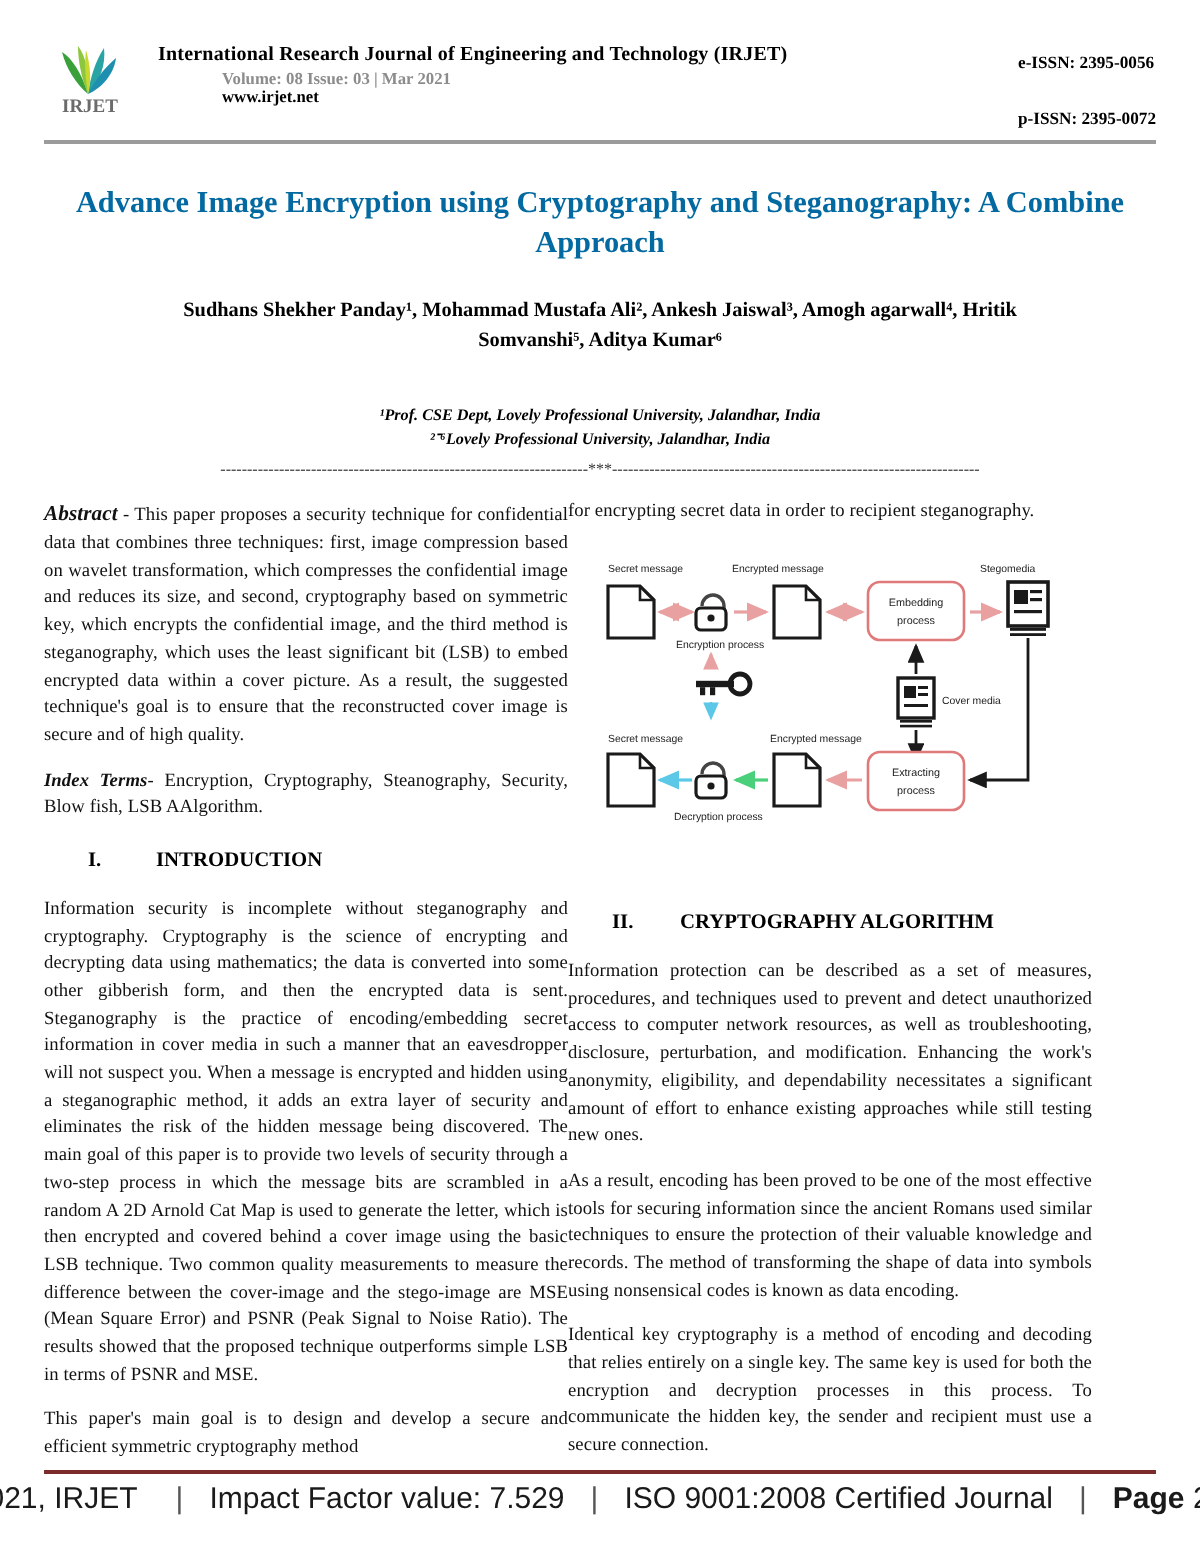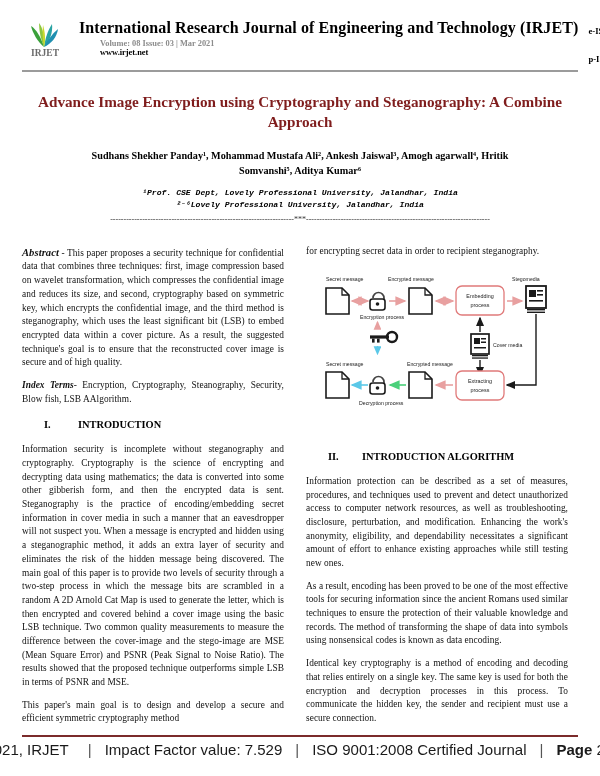--- a/index.html
+++ b/index.html
@@ -30,21 +30,21 @@
     margin-right: 9px;
   }
   .logo svg { display: block; }
   .mast-center {
     flex: 1 1 auto;
     padding-left: 2px;
   }
   .journal-title {
     font-family: "Liberation Serif", serif;
     font-weight: bold;
-    font-size: 16px;
+    font-size: 10px;
     letter-spacing: 0.1px;
     color: #000;
     white-space: nowrap;
   }
   .mast-sub {
     display: flex;
     align-items: baseline;
     margin-top: 2px;
     flex-direction: column;
   }
@@ -53,21 +53,21 @@
     font-weight: bold;
     font-size: 8.4px;
     color: #8c8c8c;
     white-space: nowrap;
   }
   .weblink {
     font-family: "Liberation Serif", serif;
     font-weight: bold;
     font-size: 8.4px;
     color: #000;
-    margin-left: 21px;
+    margin-left: 32px;
     white-space: nowrap;
   }
   .issn-block {
     flex: 0 0 auto;
     text-align: left;
     padding-left: 10px;
   }
   .issn-line {
     font-family: "Liberation Serif", serif;
     font-weight: bold;
@@ -84,60 +84,58 @@
   }
 
   
   .paper-title {
     text-align: center;
     font-family: "Liberation Serif", serif;
     font-weight: bold;
     font-size: 15.2px;
     line-height: 1.33;
     margin: 20px 34px 0 34px;
-    color: #7f1d1d;
+    color: #0369a1;
   }
   .authors {
     text-align: center;
     font-family: "Liberation Serif", serif;
     font-weight: bold;
     font-size: 10.2px;
     line-height: 1.42;
     margin: 17px 24px 0 24px;
     color: #000;
   }
   .affil {
     text-align: center;
-    font-family: Liberation Mono, monospace;
+    font-family: Liberation Serif, serif;
     font-style: italic;
     font-weight: bold;
     font-size: 8.1px;
     line-height: 1.5;
-    margin-top: 9px;
+    margin-top: 24px;
     color: #000;
   }
   .dash-rule {
     margin: 4px 22px 0 22px;
     text-align: center;
     font-family: "Liberation Serif", serif;
     font-size: 8px;
     color: #333;
     letter-spacing: 0px;
     white-space: nowrap;
     overflow: hidden;
     height: 11px;
   }
 
   
   .columns {
     display: flex;
     margin: 9px 22px 0 22px;
-    gap: 22px;
     height: 500px;
-    align-items: center;
   }
   .col {
     width: 262px;
     flex: 0 0 262px;
   }
   p.body {
     font-family: "Liberation Serif", serif;
     font-size: 9.35px;
     line-height: 1.465;
     text-align: justify;
@@ -397,21 +395,21 @@
         <rect x="150" y="101" width="48" height="29" rx="6" fill="#fff" stroke="#e07a7a" stroke-width="1.3"></rect>
         <text x="174" y="113" font-family="Liberation Sans, sans-serif" font-size="5.4" fill="#222" text-anchor="middle">Extracting</text>
         <text x="174" y="122" font-family="Liberation Sans, sans-serif" font-size="5.4" fill="#222" text-anchor="middle">process</text>
 
         <path d="M230,44 L230,115 L201,115" fill="none" stroke="#1a1a1a" stroke-width="1.4" marker-end="url(#ar-blk)"></path>
       </svg>
     </div>
 
     <div class="sec-head">
       <div class="sec-num">II.</div>
-      <div>INTRODUCTION ALGORITHM</div>
+      <div>CRYPTOGRAPHY ALGORITHM</div>
     </div>
 
     <p class="body">Information protection can be described as a set of measures, procedures, and techniques used to prevent and detect unauthorized access to computer network resources, as well as troubleshooting, disclosure, perturbation, and modification. Enhancing the work's anonymity, eligibility, and dependability necessitates a significant amount of effort to enhance existing approaches while still testing new ones.</p>
     <p class="body"> As a result, encoding has been proved to be one of the most effective tools for securing information since the ancient Romans used similar techniques to ensure the protection of their valuable knowledge and records. The method of transforming the shape of data into symbols using nonsensical codes is known as data encoding.</p>
     <p class="body tight">Identical key cryptography is a method of encoding and decoding that relies entirely on a single key. The same key is used for both the encryption and decryption processes in this process. To communicate the hidden key, the sender and recipient must use a secure connection.</p>
   </div>
 </div>
 
 <div class="footer-wrap">
   <div class="footer-rule"></div>

